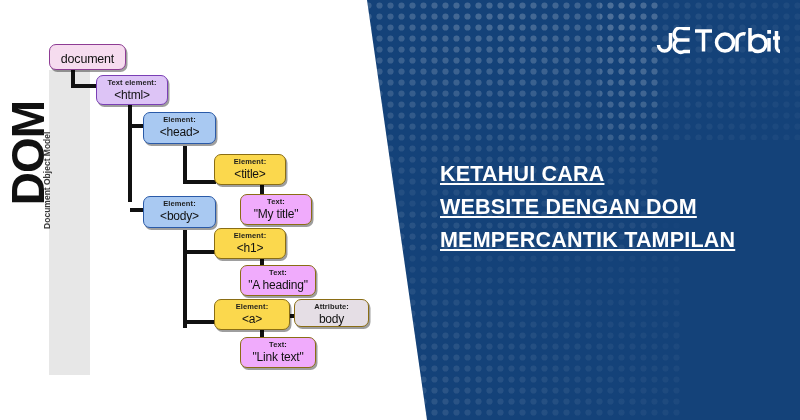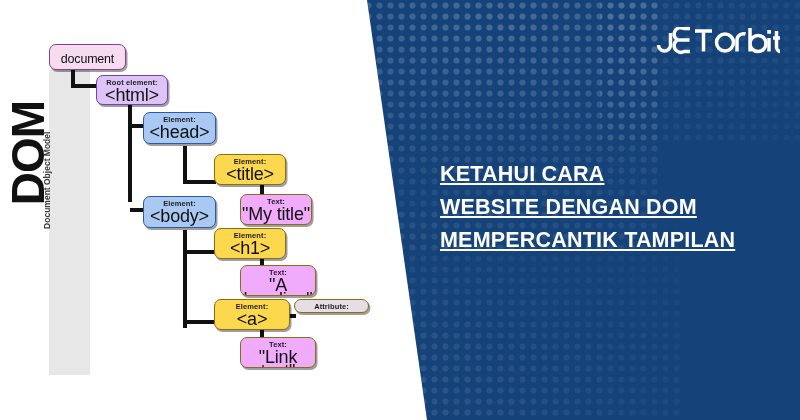--- a/index.html
+++ b/index.html
@@ -94,21 +94,21 @@
     font-family:"Liberation Sans", sans-serif;
     font-weight:bold;
     font-size:7.5px;
     color:#1c1c1c;
     line-height:10px;
     letter-spacing:0.1px;
   }
   .node .val{
     display:block;
     font-family:"Liberation Sans", sans-serif;
-    font-size:18px;
+    font-size:12px;
     color:#111;
     line-height:14px;
     letter-spacing:-0.2px;
   }
   .node.single .val{line-height:24px;font-size:12.5px;}
 
   .n-document{background:#f6dcef;border-color:#8e3c94;}
   .n-html{background:#ddc4f6;border-color:#7a3fb5;}
   .n-element{background:#a9c9f2;border-color:#2a5aa8;}
   .n-tag{background:#fbd84d;border-color:#8a6d14;}
@@ -221,21 +221,21 @@
 
       <path d="M289 316 L296 316"></path>
     </g>
   </svg>
 
   <div class="node n-document single" style="left:49px;top:44px;width:77px;height:26px;">
     <span class="val">document</span>
   </div>
 
   <div class="node n-html" style="left:96px;top:75px;width:72px;height:30px;">
-    <span class="lbl">Root element:</span>
+    <span class="lbl">Text element:</span>
     <span class="val">&lt;html&gt;</span>
   </div>
 
   <div class="node n-element" style="left:143px;top:112px;width:73px;height:32px;">
     <span class="lbl">Element:</span>
     <span class="val">&lt;head&gt;</span>
   </div>
 
   <div class="node n-tag" style="left:214px;top:154px;width:72px;height:31px;">
     <span class="lbl">Element:</span>
@@ -260,21 +260,21 @@
   <div class="node n-text" style="left:240px;top:265px;width:76px;height:31px;">
     <span class="lbl">Text:</span>
     <span class="val">"A heading"</span>
   </div>
 
   <div class="node n-tag" style="left:214px;top:299px;width:76px;height:31px;">
     <span class="lbl">Element:</span>
     <span class="val">&lt;a&gt;</span>
   </div>
 
-  <div class="node n-attr" style="left:294px;top:299px;width:75px;height:14px;">
+  <div class="node n-attr" style="left:294px;top:299px;width:75px;height:28px;">
     <span class="lbl">Attribute:</span>
     <span class="val">body</span>
   </div>
 
   <div class="node n-text" style="left:240px;top:337px;width:76px;height:31px;">
     <span class="lbl">Text:</span>
     <span class="val">"Link text"</span>
   </div>
 
 </div>

